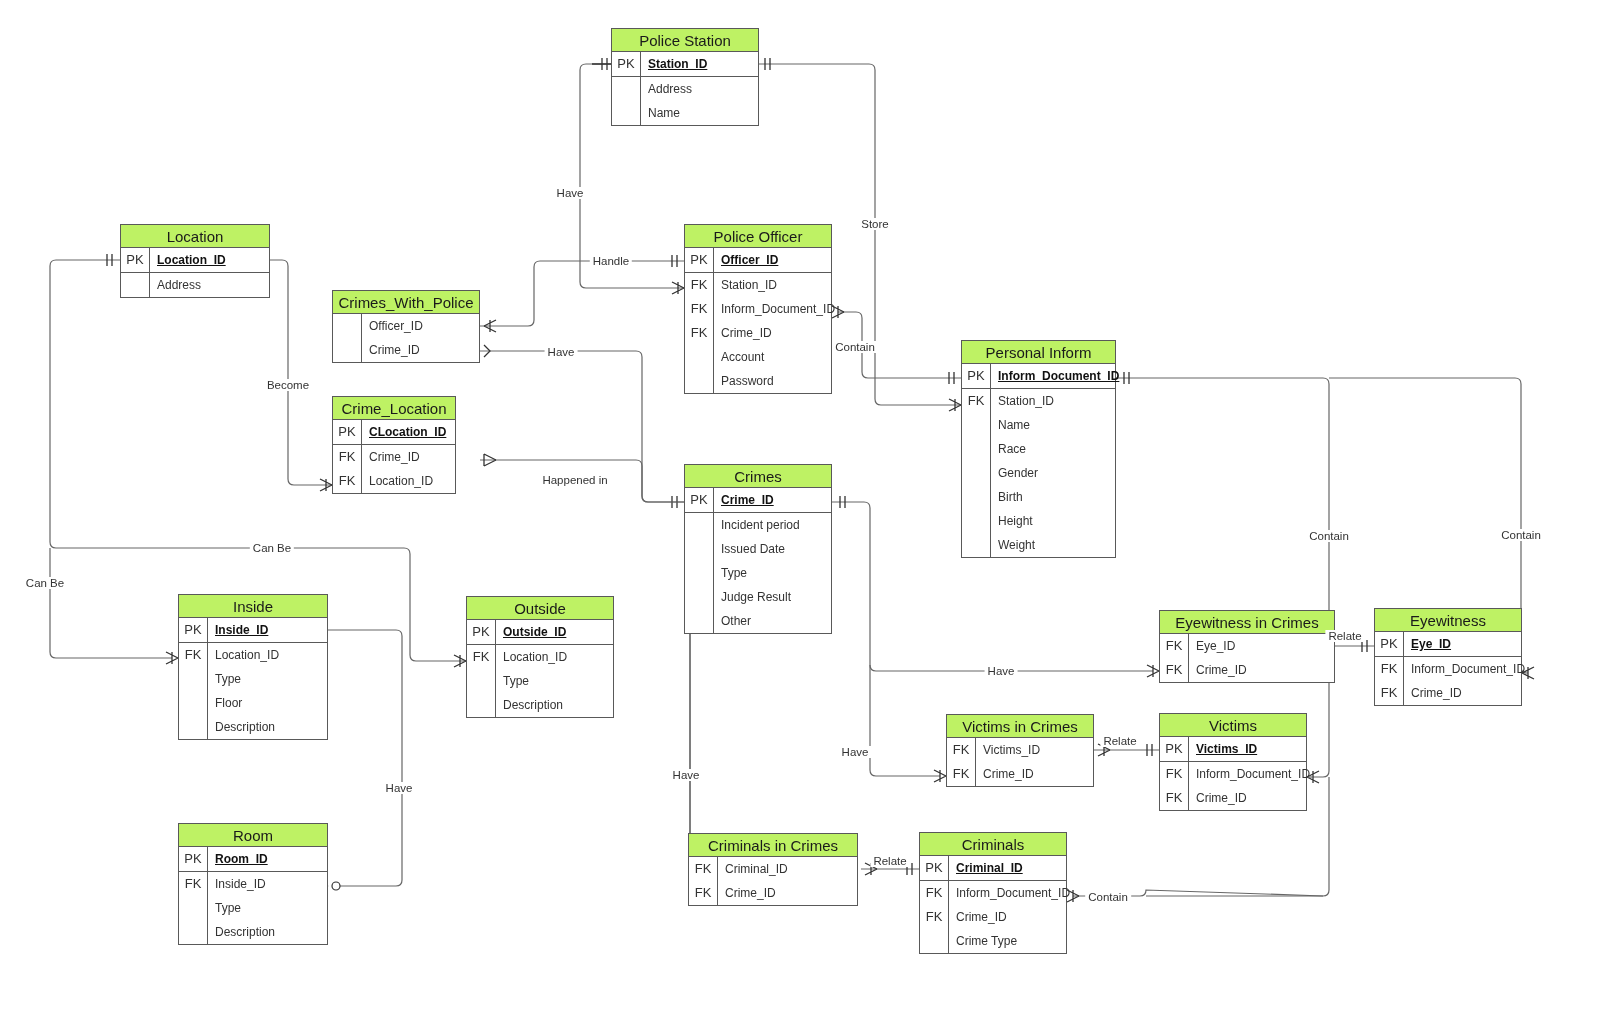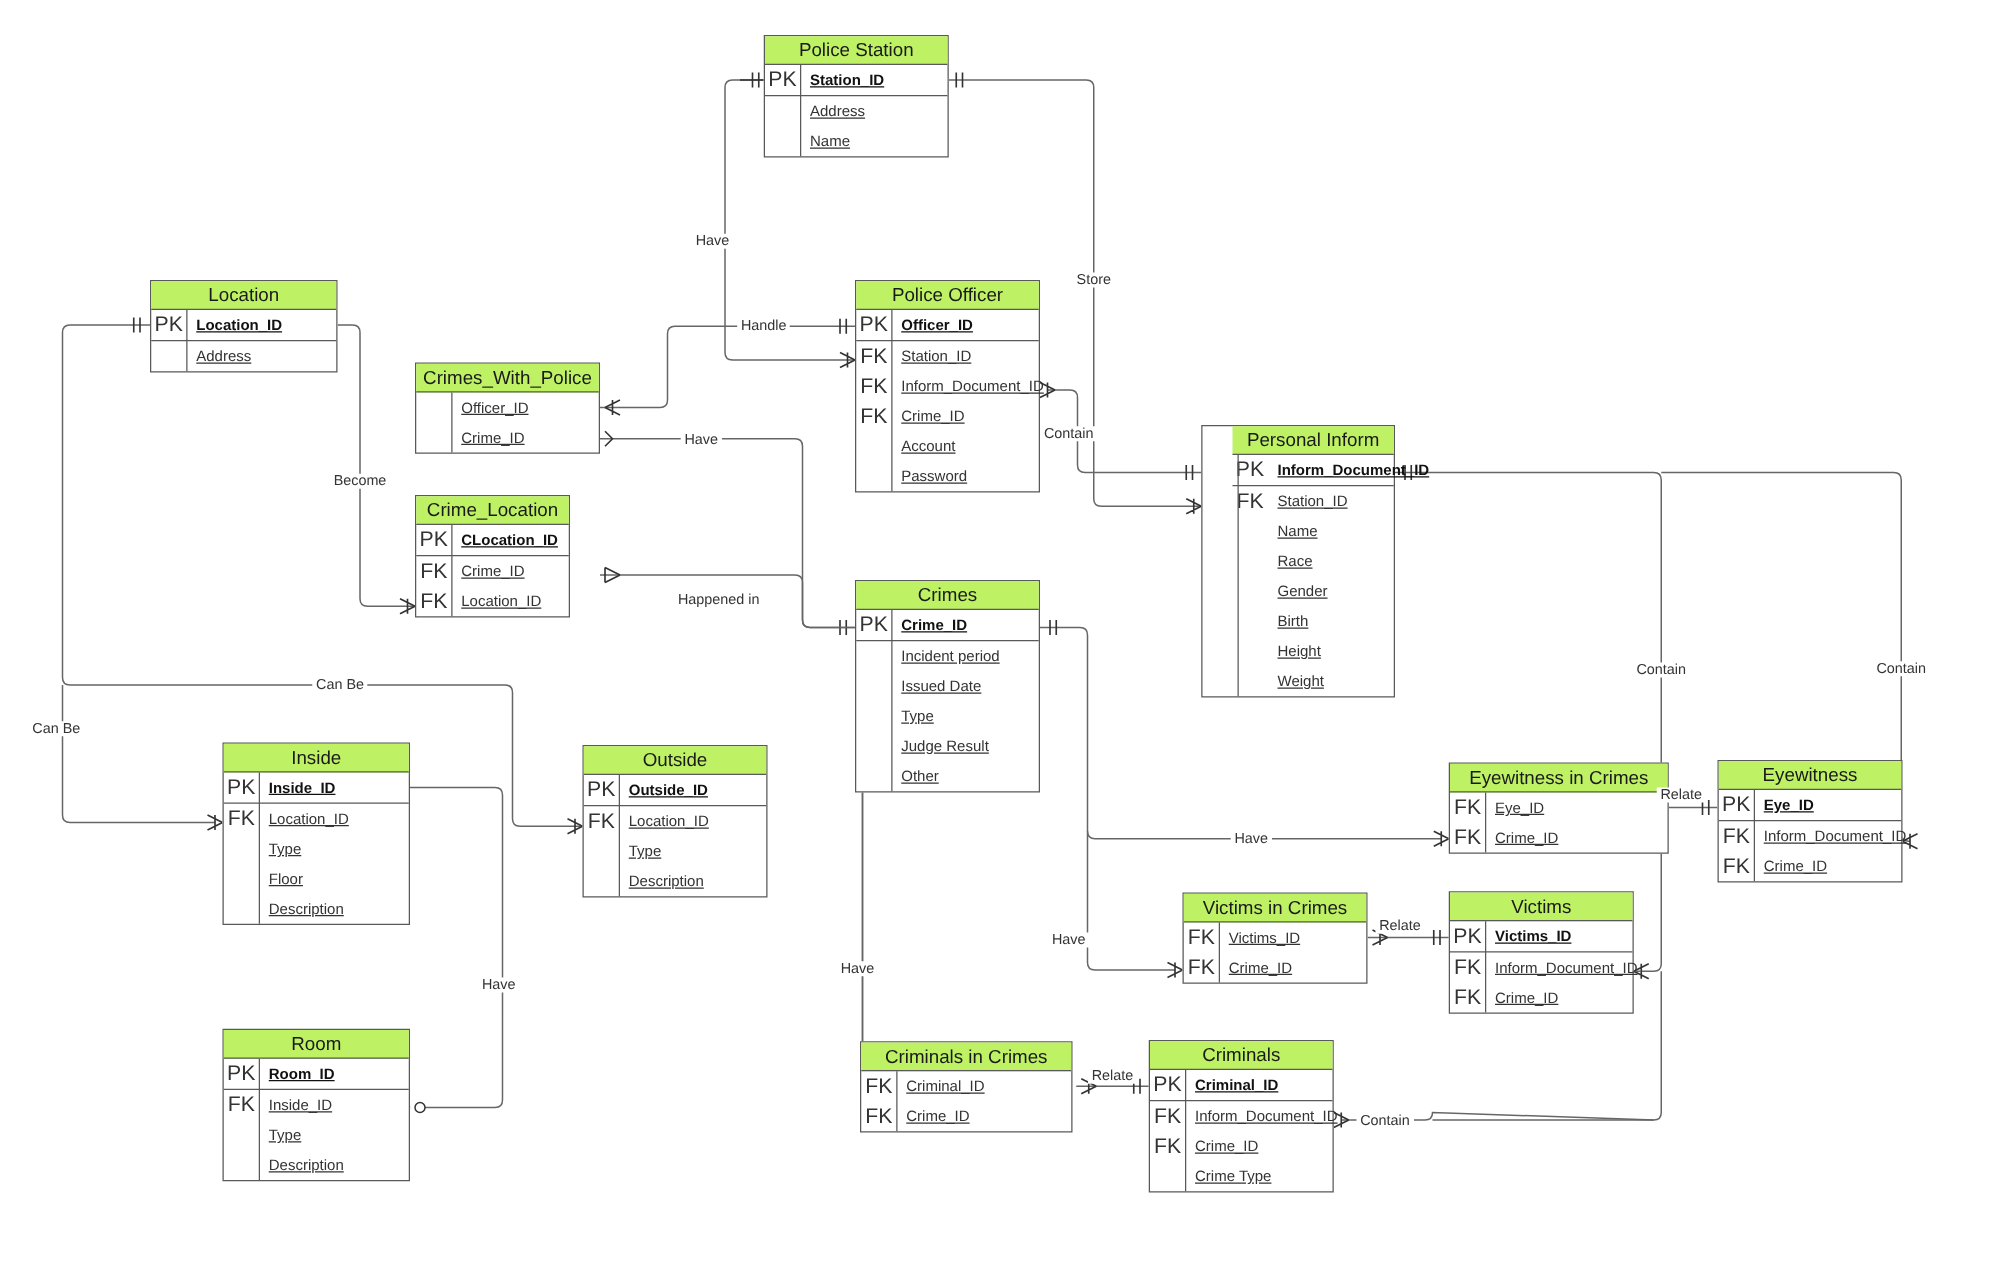--- a/index.html
+++ b/index.html
@@ -5,22 +5,22 @@
   html,body{margin:0;padding:0;background:#ffffff;}
   body{font-family:"Liberation Sans",sans-serif;}
   #canvas{position:relative;width:1600px;height:1014px;background:#ffffff;overflow:hidden;}
   #wires{position:absolute;left:0;top:0;width:1600px;height:1014px;}
   .tbl{position:absolute;box-sizing:border-box;border:1px solid #595959;background:#ffffff;}
   .tbl .hdr{box-sizing:border-box;height:23px;line-height:23px;text-align:center;
             background:#bef264;border-bottom:1px solid #595959;font-size:15px;color:#1a1a1a;}
   .sect{position:relative;}
   .sect + .sect{border-top:1px solid #595959;}
   .row{position:relative;height:24px;line-height:24px;font-size:12px;color:#333;}
-  .row .k{position:absolute;left:0;top:0;width:28px;text-align:center;font-size:17px;color:#333;}
-  .row .nm{position:absolute;left:36px;top:0;right:4px;white-space:nowrap;text-decoration:underline;}
+  .row .k{position:absolute;left:0;top:0;width:28px;text-align:center;font-size:13px;color:#333;}
+  .row .nm{position:absolute;left:36px;top:0;right:4px;white-space:nowrap;}
   .row .nm.pk{font-weight:bold;text-decoration:underline;color:#111;}
   .vdiv{position:absolute;top:23px;bottom:0;left:28px;width:0;border-left:1px solid #595959;}
   .lbl{position:absolute;font-size:11.5px;color:#333;background:#ffffff;
        padding:0 3px;white-space:nowrap;transform:translate(-50%,-50%);}
 </style>
 </head>
 <body>
 
 <div id="canvas">
 
@@ -210,21 +210,21 @@
             <span class="k">FK</span>
             <span class="nm">Crime_ID</span>
           </div>
           <div class="row">
             <span class="k">FK</span>
             <span class="nm">Location_ID</span>
           </div>
         </div>
         <div class="vdiv"></div>
       </div>
-      <div class="tbl" style="left: 961px; top: 340px; width: 155px; padding-left: 24px;">
+      <div class="tbl" style="left: 961px; top: 340px; width: 155px;">
         <div class="hdr">Personal Inform</div>
         <div class="sect">
           <div class="row">
             <span class="k">PK</span>
             <span class="nm pk">Inform_Document_ID</span>
           </div>
         </div>
         <div class="sect">
           <div class="row">
             <span class="k">FK</span>

